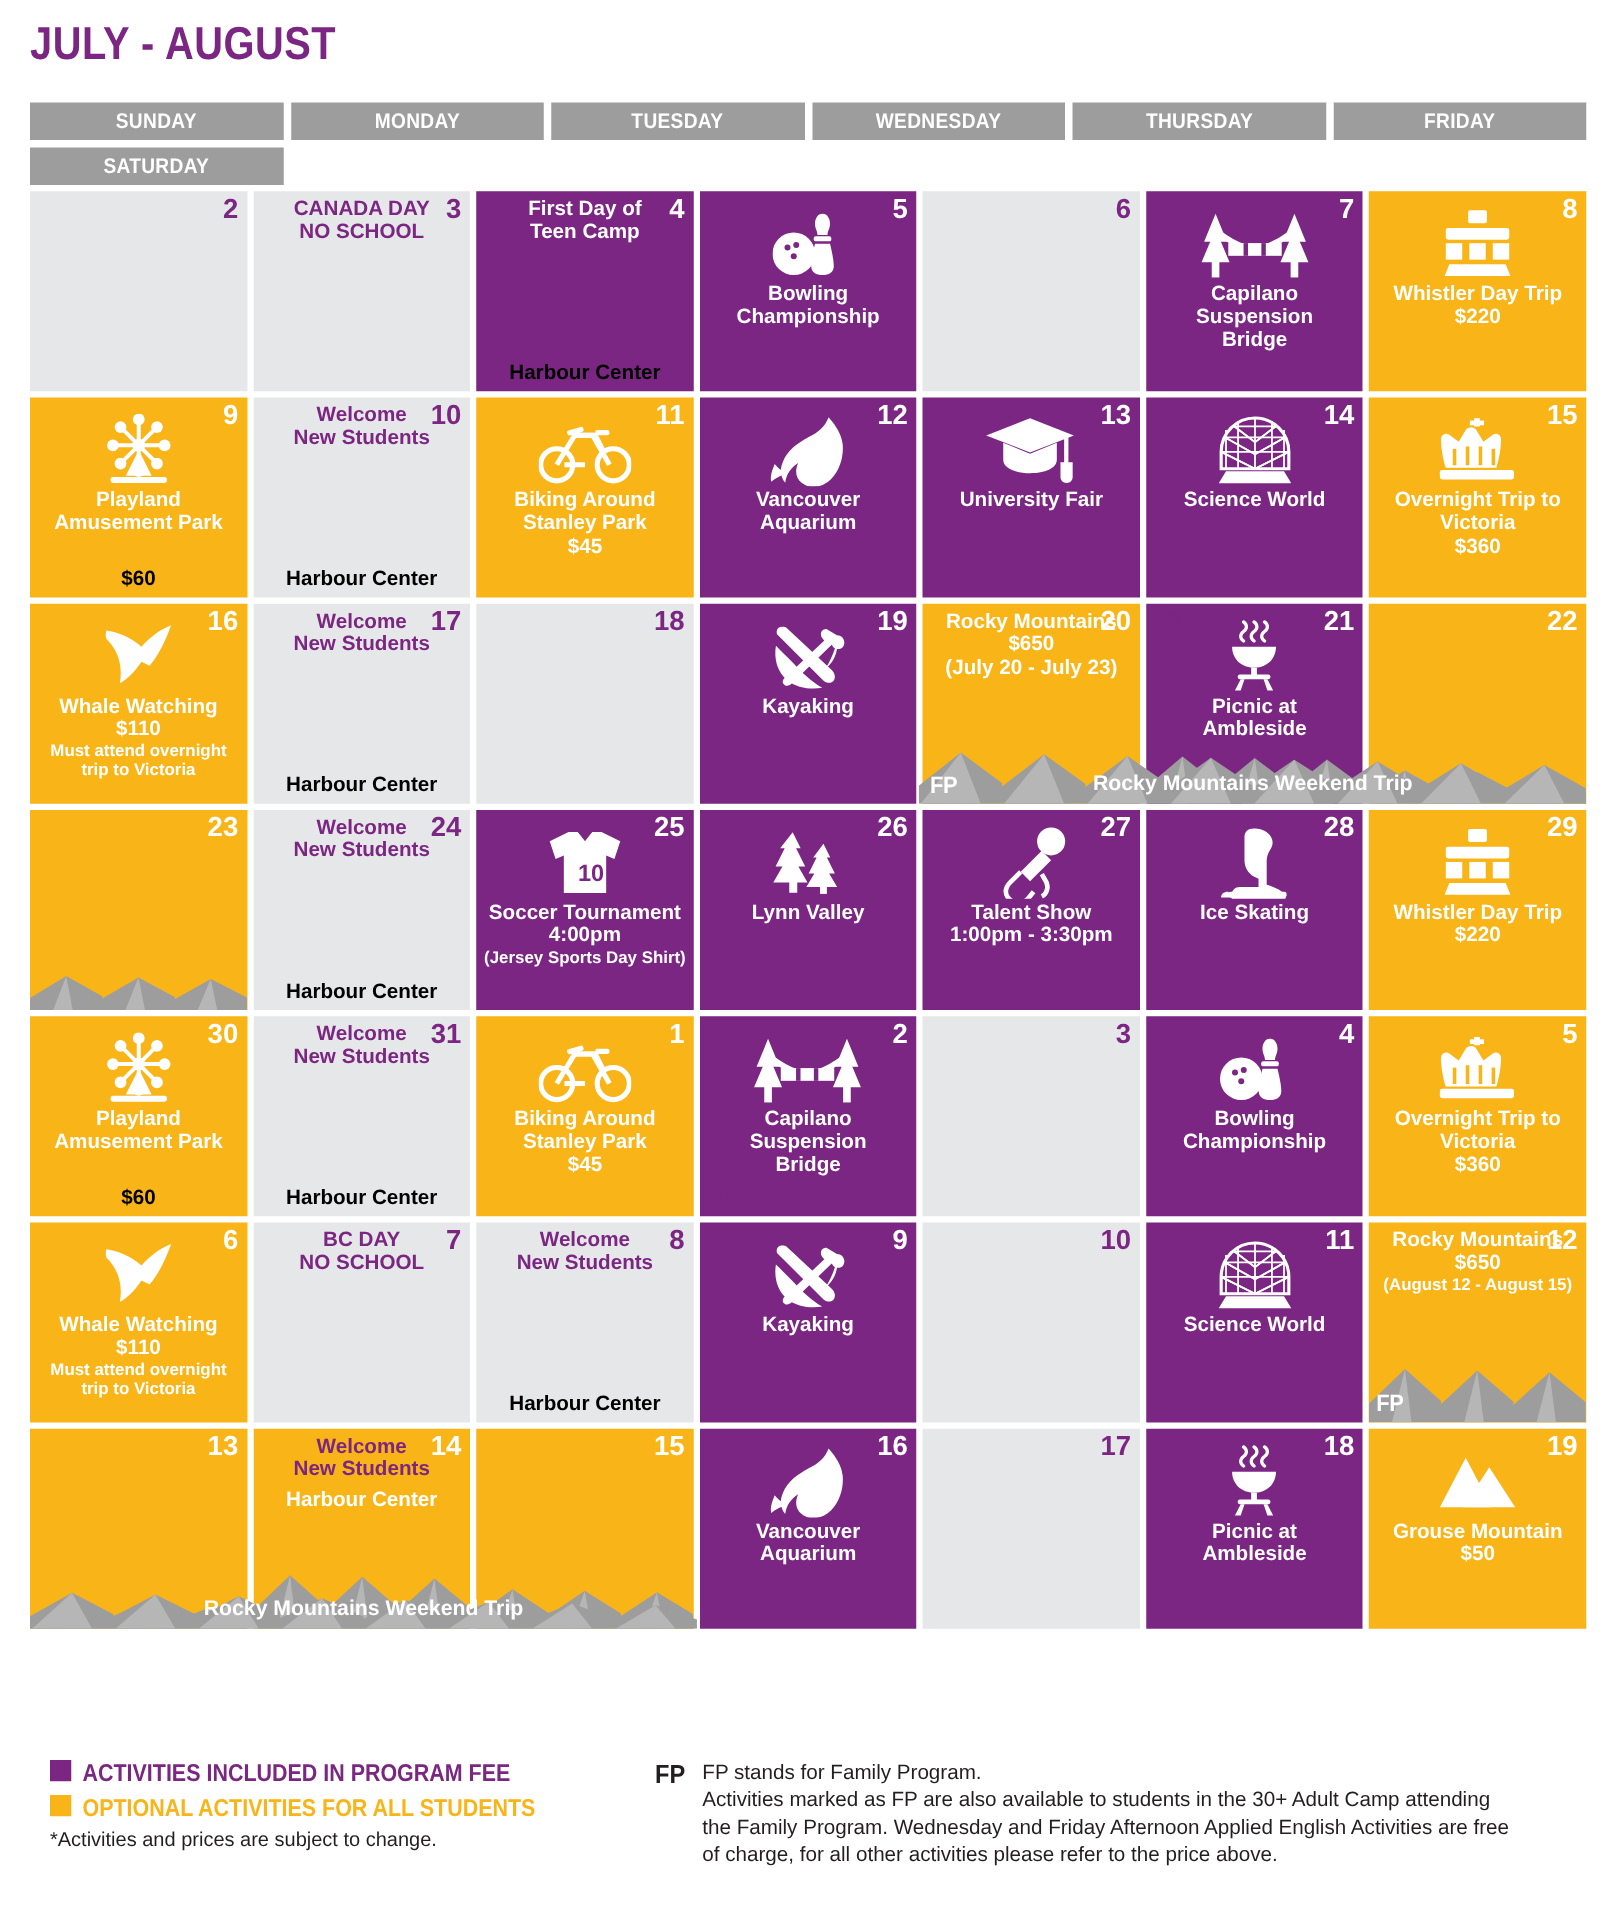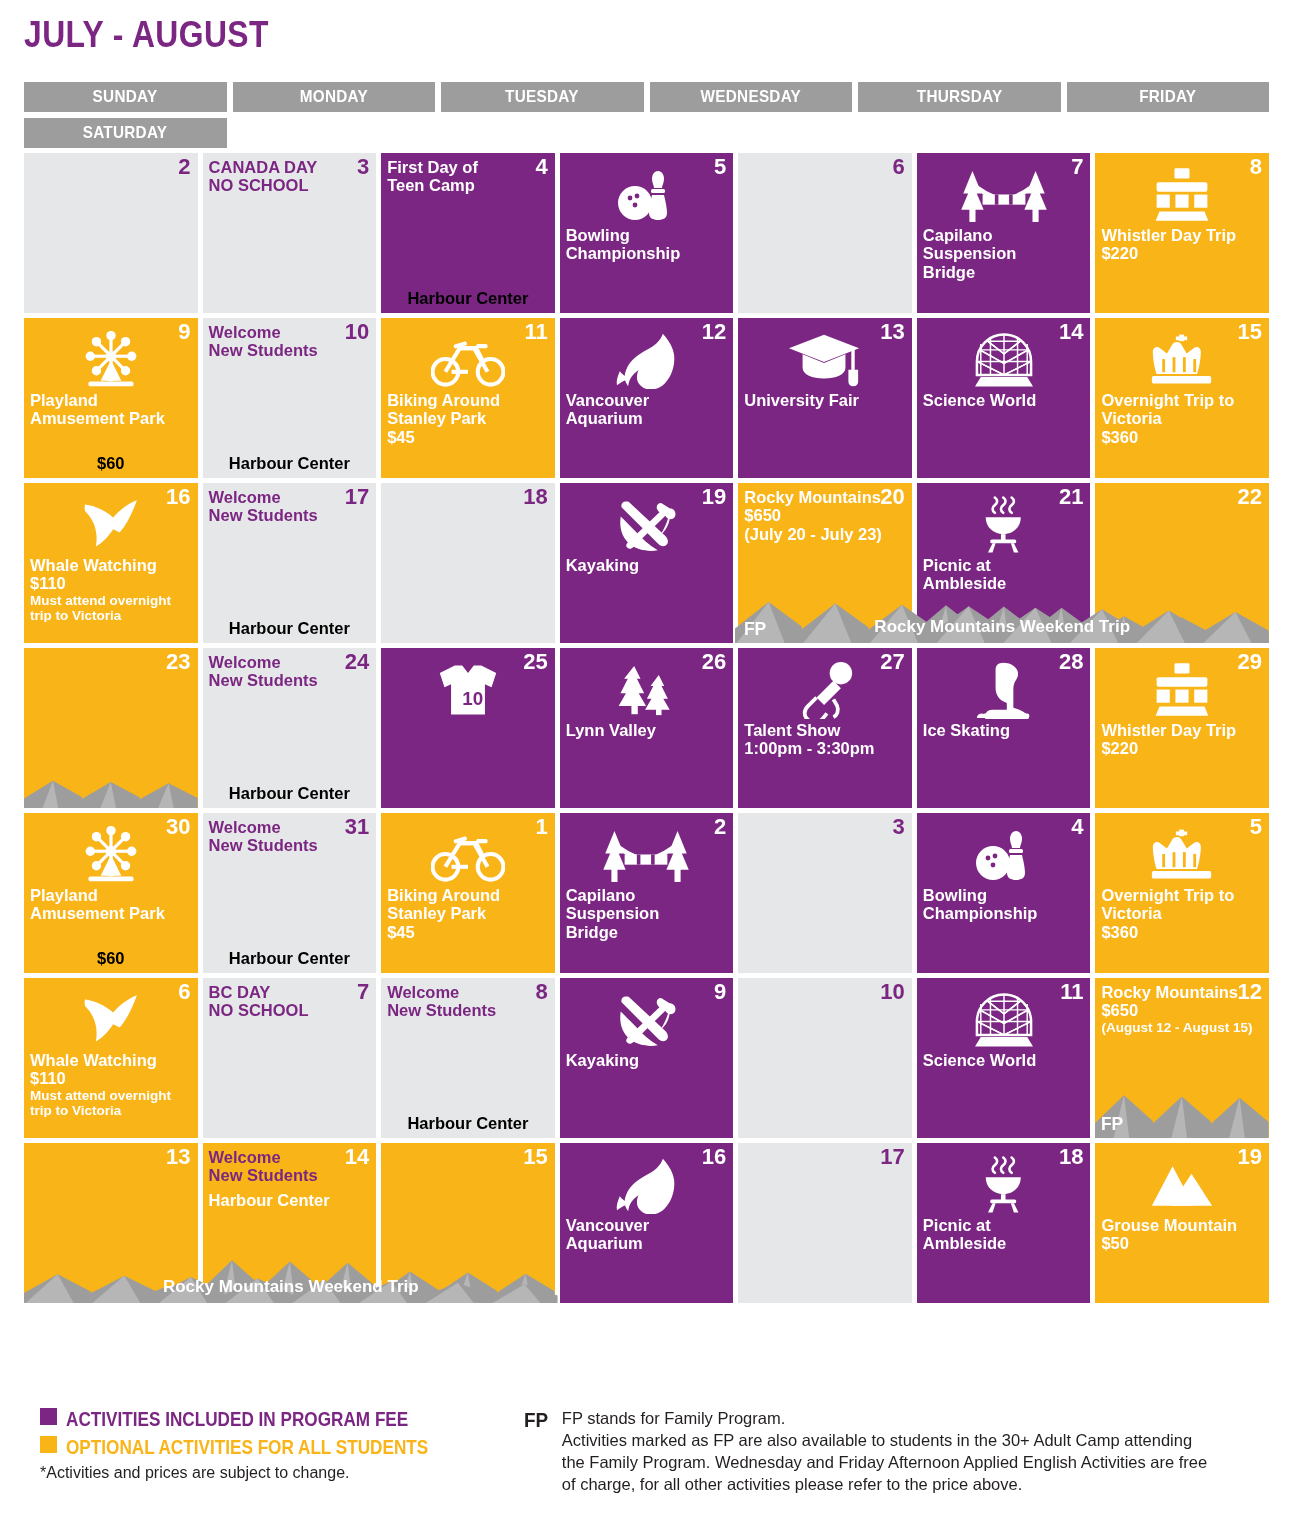--- a/index.html
+++ b/index.html
@@ -47,21 +47,21 @@
   }
   .cell.purple .daynum { color: #ffffff; }
   .cell.orange .daynum { color: #ffffff; }
   .cell.gray   .daynum { color: #7B2682; }
 
   .icon { margin-top: 6px; height: 62px; display: flex; align-items: center; justify-content: center; z-index: 4; }
   .icon svg { display: block; }
 
   .body {
     z-index: 5; width: 100%;
-    display: flex; flex-direction: column; align-items: flex-start;
+    display: flex; flex-direction: column; align-items: center;
     font-weight: bold; line-height: 1.12;
   }
   .cell.purple .body, .cell.orange .body { color: #ffffff; }
   .cell.gray   .body { color: #7B2682; }
 
   .t-main { font-size: 16.5px; text-align: center; }
   .t-small{ font-size: 13.5px; text-align: center; }
 
   .spacer { flex: 1 1 auto; }
   .bottom { z-index: 5; width: 100%; text-align: center; font-weight: bold; }
@@ -429,20 +429,25 @@
           <div class="bottom">
             <div class="t-main">Harbour Center</div>
           </div>
         </div>
         <div class="cell purple">
           <div class="daynum">25</div>
           <div class="icon">
             <svg viewBox="0 0 68 56" width="64" height="56" style="color:#7B2682">
               <use href="#g-jersey"></use>
             </svg>
+          </div>
+          <div class="body">
+            <div class="t-main">Soccer Tournament</div>
+            <div class="t-main">4:00pm</div>
+            <div class="t-small">(Jersey Sports Day Shirt)</div>
           </div>
         </div>
         <div class="cell purple">
           <div class="daynum">26</div>
           <div class="icon">
             <svg viewBox="0 0 68 58" width="62" height="57" style="color:#7B2682">
               <use href="#g-trees"></use>
             </svg>
           </div>
           <div class="body">

